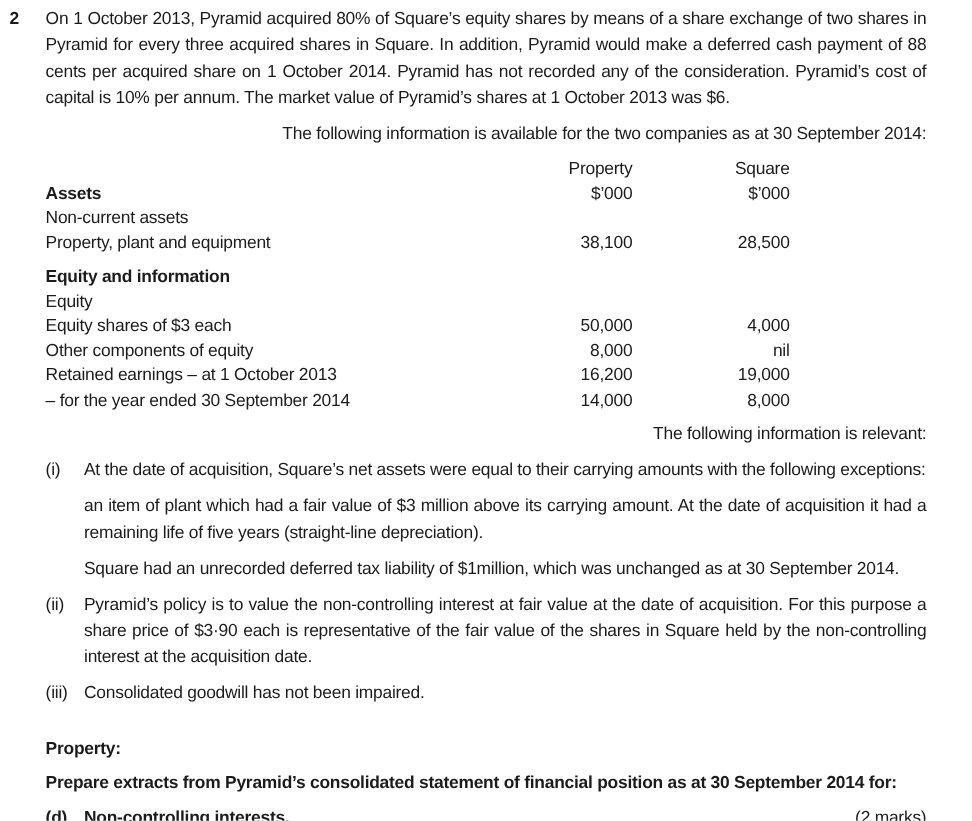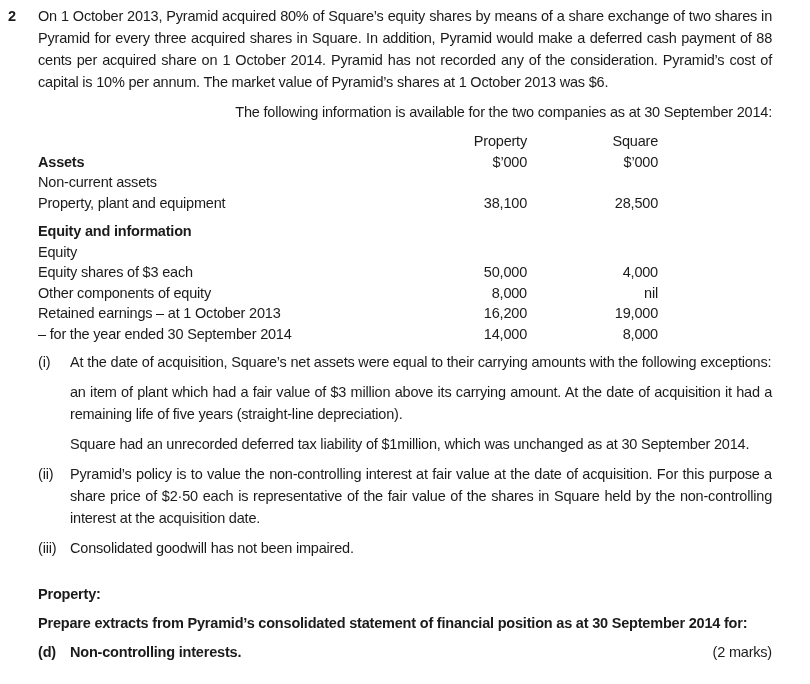--- a/index.html
+++ b/index.html
@@ -109,34 +109,35 @@
             <td class="num">19,000</td>
           </tr>
           <tr>
             <td class="indent-label">– for the year ended 30 September 2014</td>
             <td class="num">14,000</td>
             <td class="num">8,000</td>
           </tr>
         </tbody>
       </table>
 
+      <p class="para">The following information is relevant:</p>
 
       <div class="note">
         <div class="note-marker">(i)</div>
         <div class="note-body">
           <p>At the date of acquisition, Square’s net assets were equal to their carrying amounts with the following exceptions:</p>
           <p>an item of plant which had a fair value of $3 million above its carrying amount. At the date of acquisition it had a remaining life of five years (straight-line depreciation).</p>
           <p>Square had an unrecorded deferred tax liability of $1million, which was unchanged as at 30 September 2014.</p>
         </div>
       </div>
 
       <div class="note">
         <div class="note-marker">(ii)</div>
         <div class="note-body">
-          <p>Pyramid’s policy is to value the non-controlling interest at fair value at the date of acquisition. For this purpose a share price of $2·50 each is representative of the fair value of the shares in Square held by the non-controlling interest at the acquisition date.</p>
+          <p>Pyramid’s policy is to value the non-controlling interest at fair value at the date of acquisition. For this purpose a share price of $3·90 each is representative of the fair value of the shares in Square held by the non-controlling interest at the acquisition date.</p>
         </div>
       </div>
 
       <div class="note">
         <div class="note-marker">(iii)</div>
         <div class="note-body">
           <p>Consolidated goodwill has not been impaired.</p>
         </div>
       </div>
 

